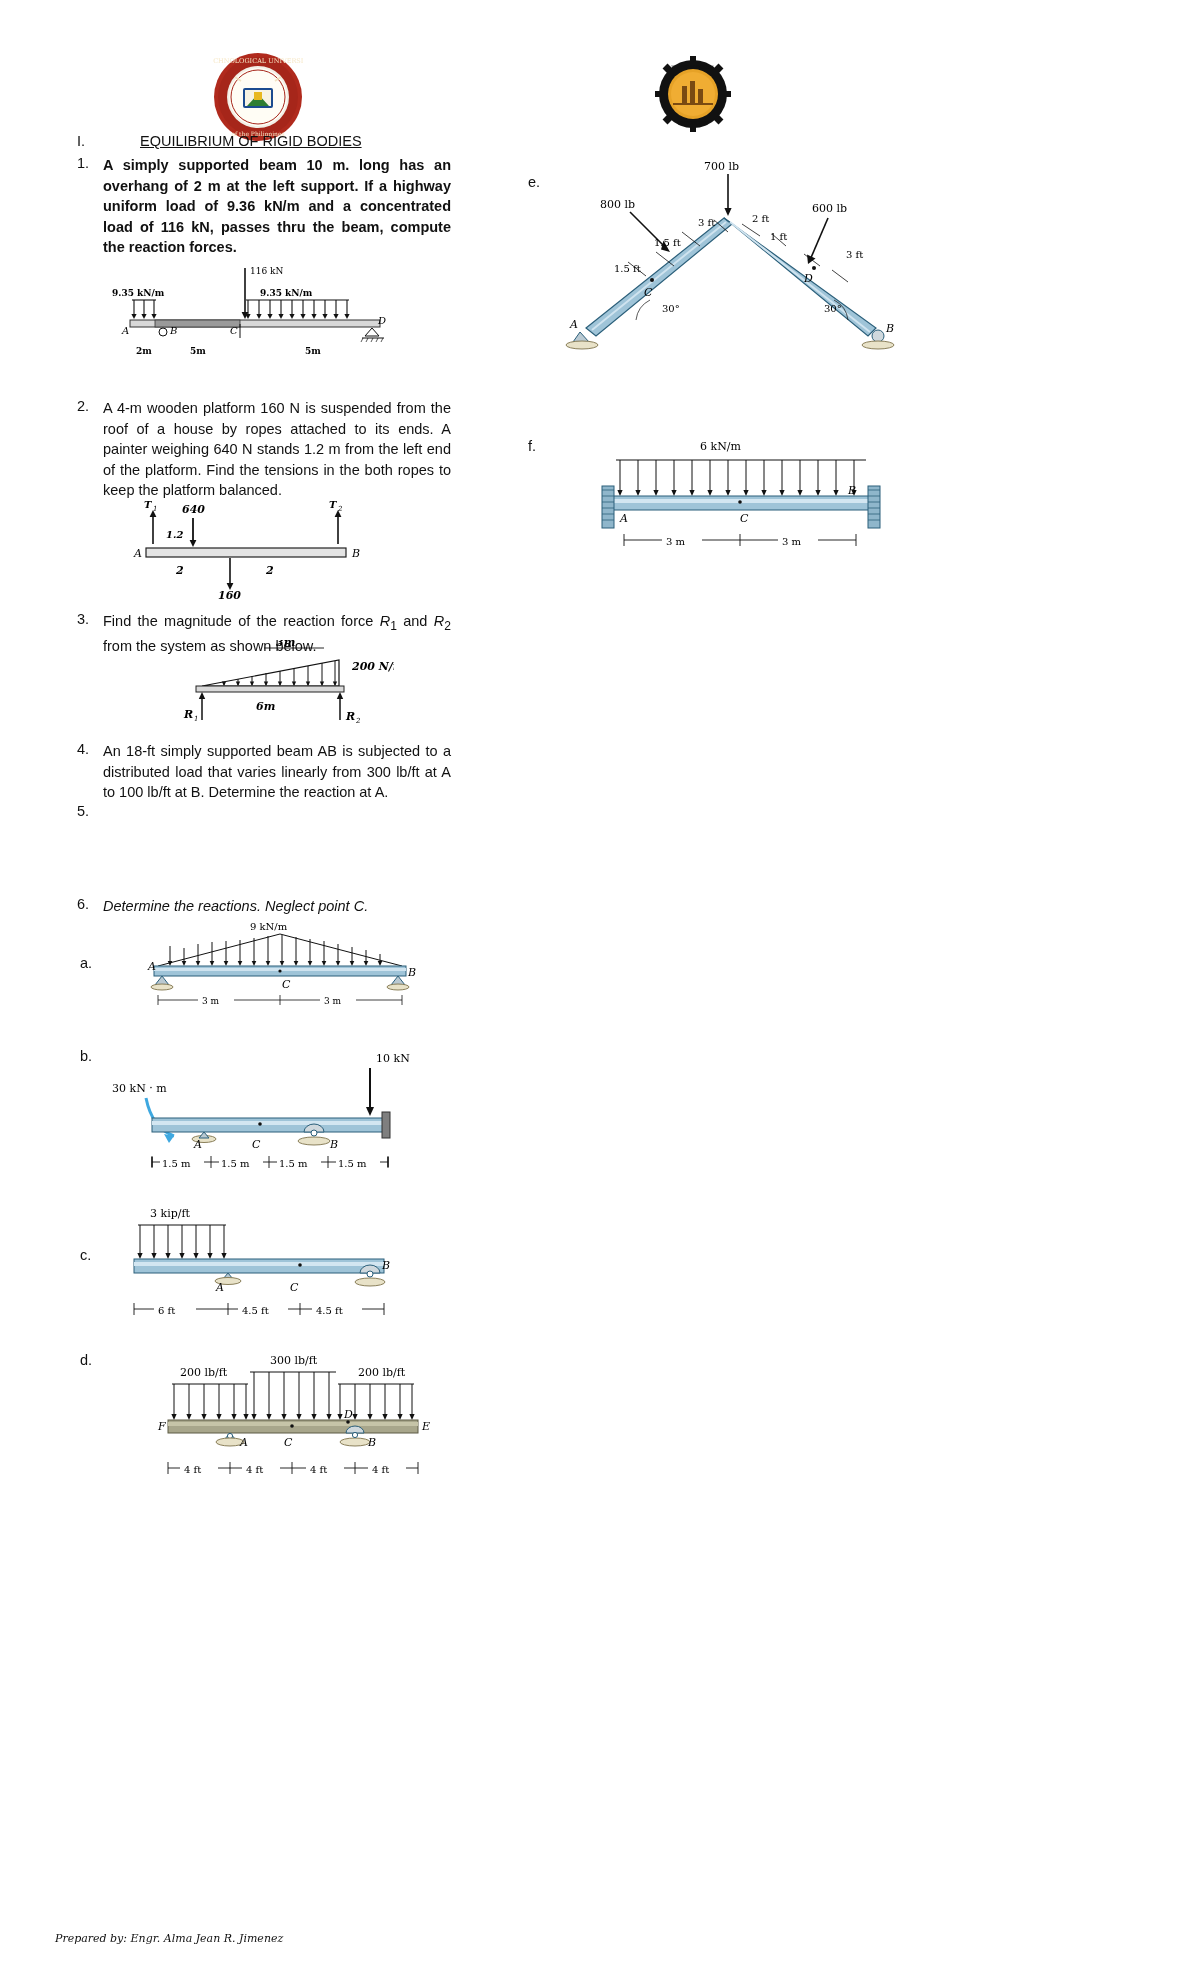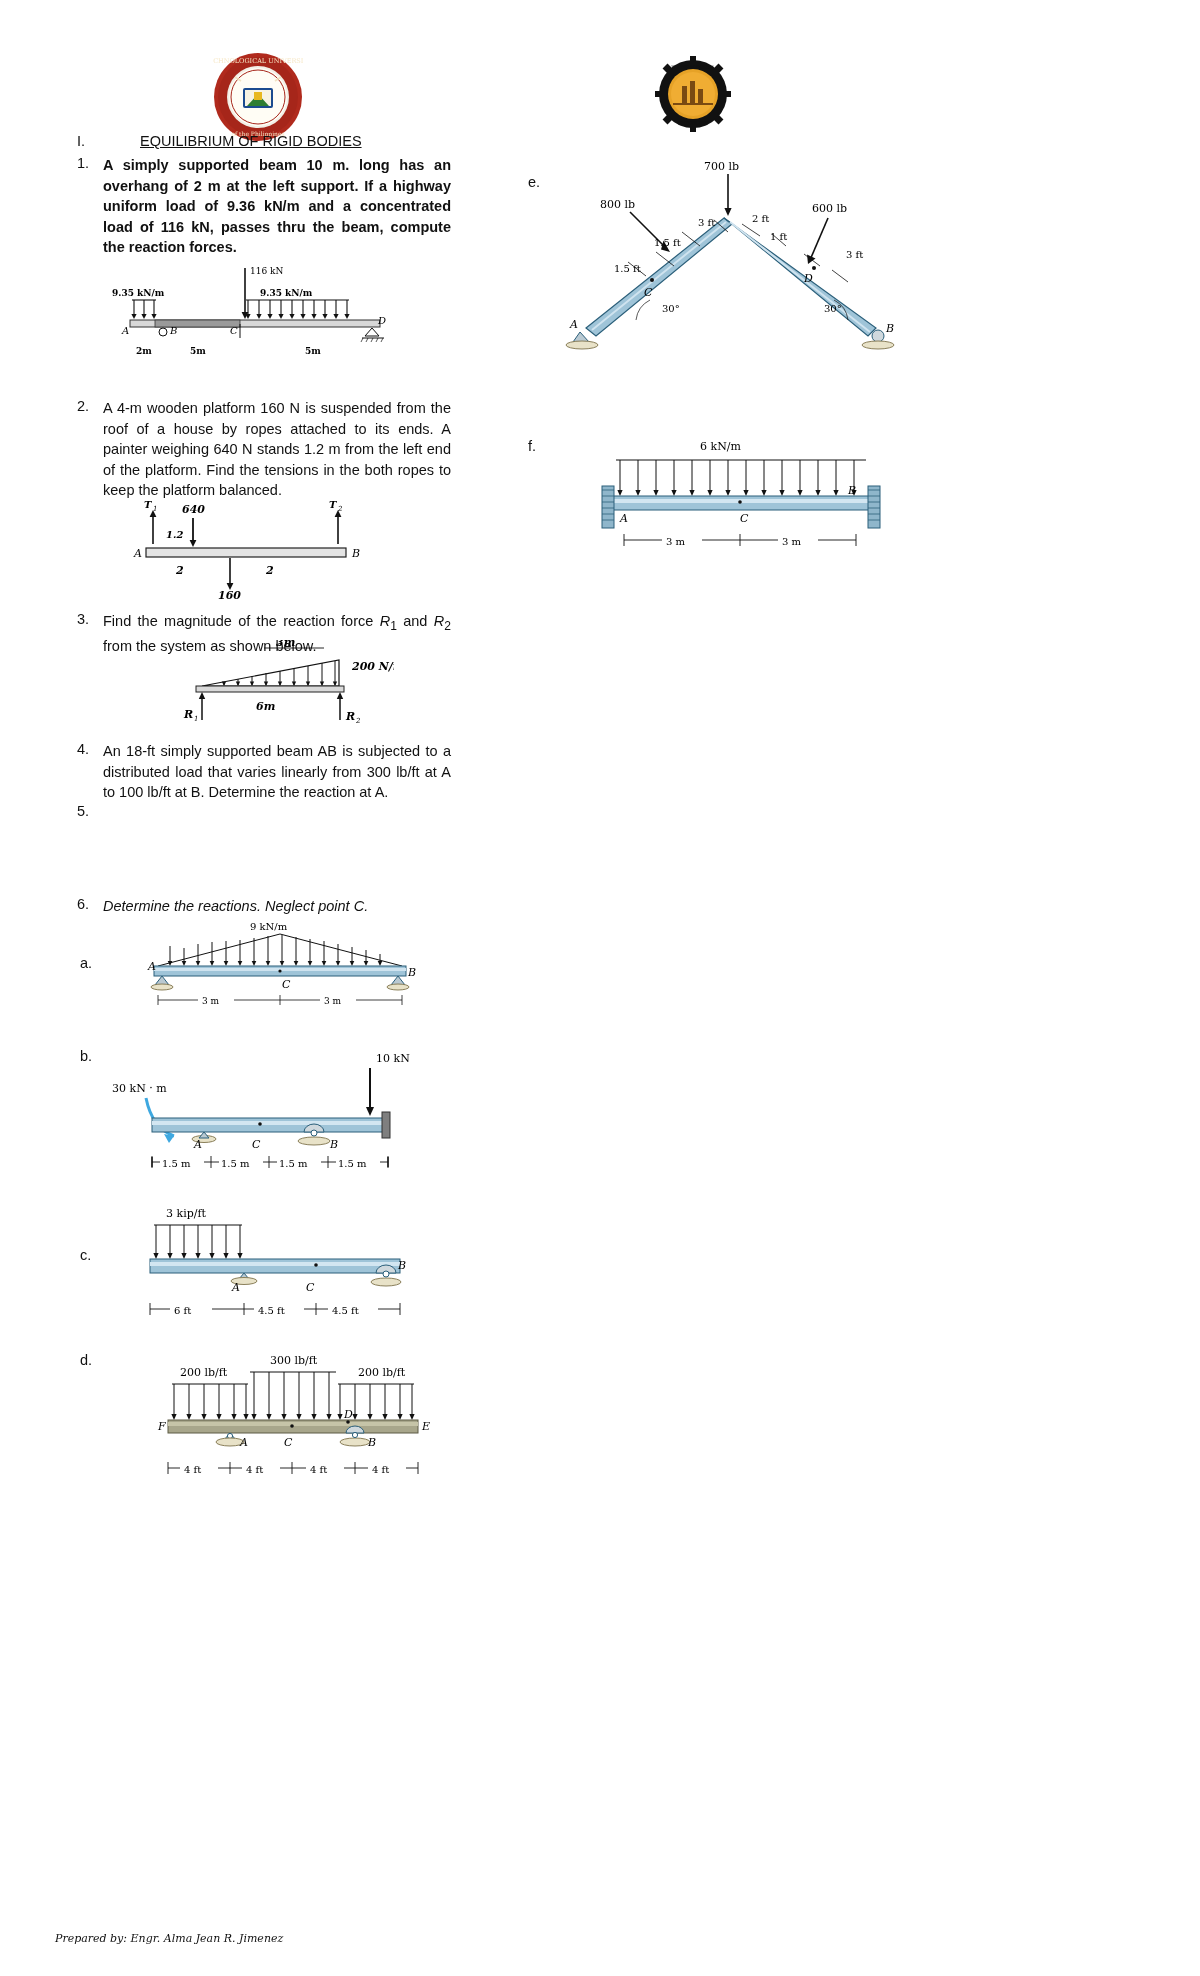--- a/index.html
+++ b/index.html
@@ -384,21 +384,21 @@
       <text x="171" y="127" font-size="10">1.5 m</text>
       <text x="230" y="127" font-size="10">1.5 m</text>
 
       <g stroke="#111" stroke-width="1.4">
         <path d="M44 117 v10 M280 117 v10"></path>
       </g>
     </svg>
   </div>
 
   <div class="letter" style="left:80px; top:1247px;">c.</div>
-  <div class="fig" style="left:130px; top:1205px;">
+  <div class="fig" style="left:114px; top:1205px;">
     <svg width="300" height="125" viewBox="0 0 300 125">
       <text x="36" y="12" font-size="11">3 kip/ft</text>
 
       <path d="M24 20 h88" stroke="#111" stroke-width="1"></path>
       <g stroke="#111" stroke-width="1">
         <path d="M26 20 v30"></path>
           <path d="M40 20 v30"></path>
           <path d="M54 20 v30"></path>
           <path d="M68 20 v30"></path>
         <path d="M82 20 v30"></path>

